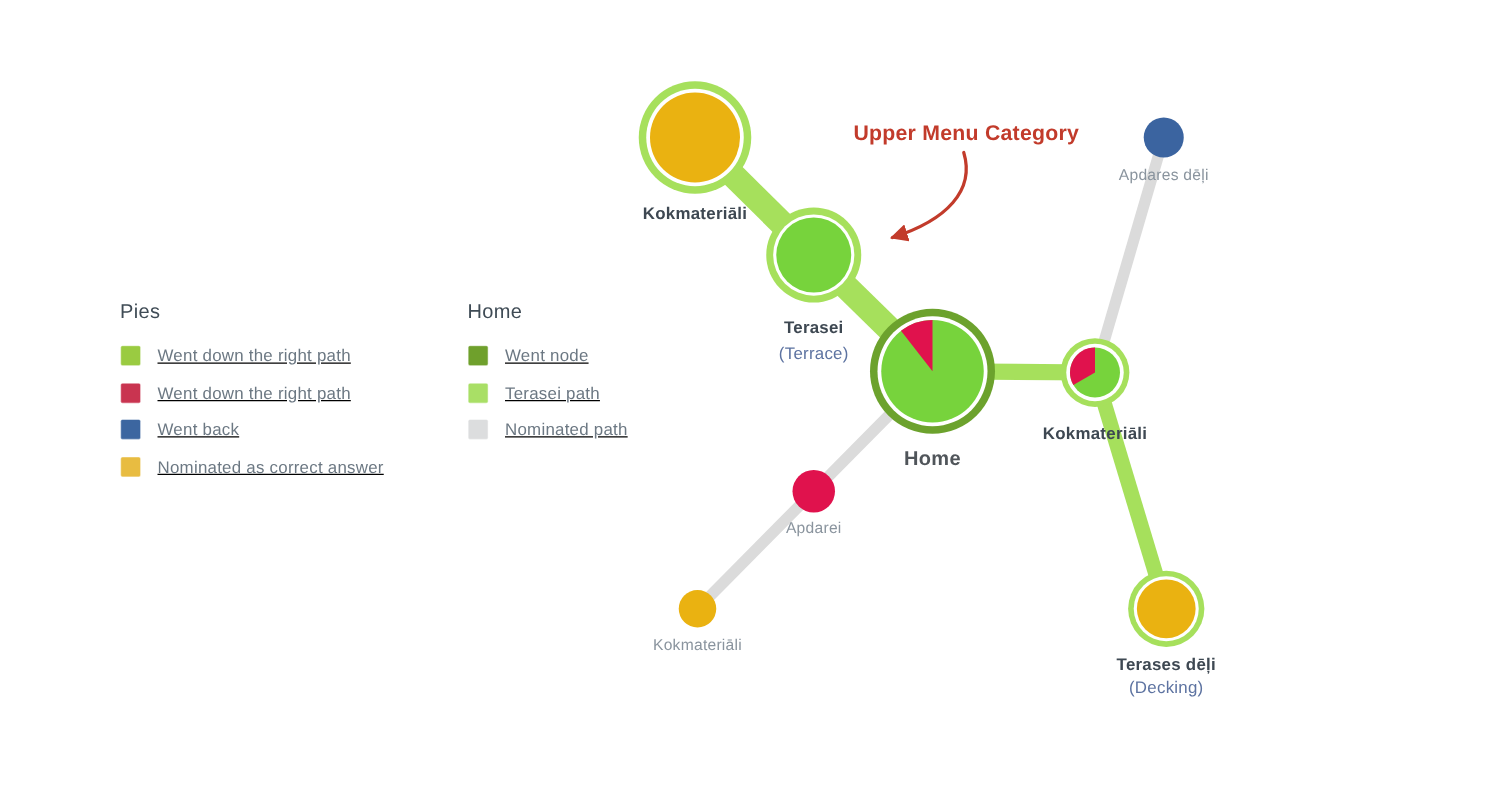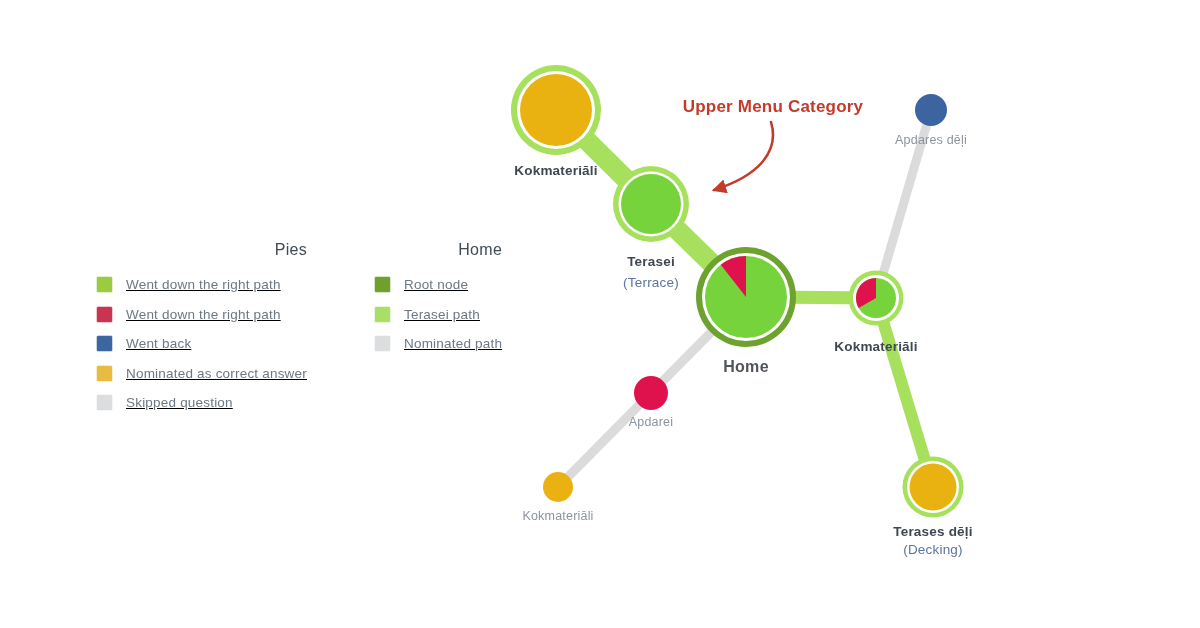--- a/index.html
+++ b/index.html
@@ -4,21 +4,21 @@
 <style>
   html,body{margin:0;padding:0;}
   body{
     width:1200px;height:628px;background:#ffffff;overflow:hidden;
     font-family:"Liberation Sans", sans-serif;
     -webkit-font-smoothing:antialiased;
   }
   #canvas{position:relative;width:1200px;height:628px;background:#ffffff;}
 
   
-  .legend{position:absolute;top:241px;text-align:right;}
+  .legend{position:absolute;top:241px;}
   #legend-pies{left:96px;}
   #legend-lines{left:374px;}
   .legend-title{
     font-size:16px;color:#3F4B55;font-weight:500;letter-spacing:.3px;
     margin:0 0 17px 0;
   }
   .legend-item{display:flex;align-items:center;margin-bottom:12.5px;text-decoration:underline;}
   .swatch{flex:0 0 17px;width:17px;height:17px;margin-right:13px;display:block;}
   .legend-label{font-size:13.5px;color:#6C7883;letter-spacing:.2px;white-space:nowrap;}
 
@@ -56,36 +56,30 @@
           <rect x="0.5" y="0.5" width="16" height="16" rx="1.5" stroke="rgba(255,255,255,0.45)" fill="#3C66A0"></rect>
         </svg>
       <span class="legend-label">Went back</span>
     </div>
     <div class="legend-item">
       <svg class="swatch" viewBox="0 0 17 17">
           <rect x="0.5" y="0.5" width="16" height="16" rx="1.5" stroke="rgba(255,255,255,0.45)" fill="#E8BC41"></rect>
         </svg>
       <span class="legend-label">Nominated as correct answer</span>
     </div>
-    <div class="legend-item">
-      <svg class="swatch" viewBox="0 0 17 17">
-          <rect x="0.5" y="0.5" width="16" height="16" rx="1.5" stroke="rgba(255,255,255,0.45)" fill="#DCDDDE"></rect>
-        </svg>
-      <span class="legend-label">Skipped question</span>
-    </div>
   </div>
 
   <div class="legend" id="legend-lines">
     <div class="legend-title">Home</div>
 
     <div class="legend-item">
       <svg class="swatch" viewBox="0 0 17 17">
           <rect x="0.5" y="0.5" width="16" height="16" rx="1.5" stroke="rgba(255,255,255,0.45)" fill="#6FA02C"></rect>
         </svg>
-      <span class="legend-label">Root node</span>
+      <span class="legend-label">Went node</span>
     </div>
     <div class="legend-item">
       <svg class="swatch" viewBox="0 0 17 17">
           <rect x="0.5" y="0.5" width="16" height="16" rx="1.5" stroke="rgba(255,255,255,0.45)" fill="#A9DF66"></rect>
         </svg>
       <span class="legend-label">Terasei path</span>
     </div>
     <div class="legend-item">
       <svg class="swatch" viewBox="0 0 17 17">
           <rect x="0.5" y="0.5" width="16" height="16" rx="1.5" stroke="rgba(255,255,255,0.45)" fill="#DCDDDE"></rect>

